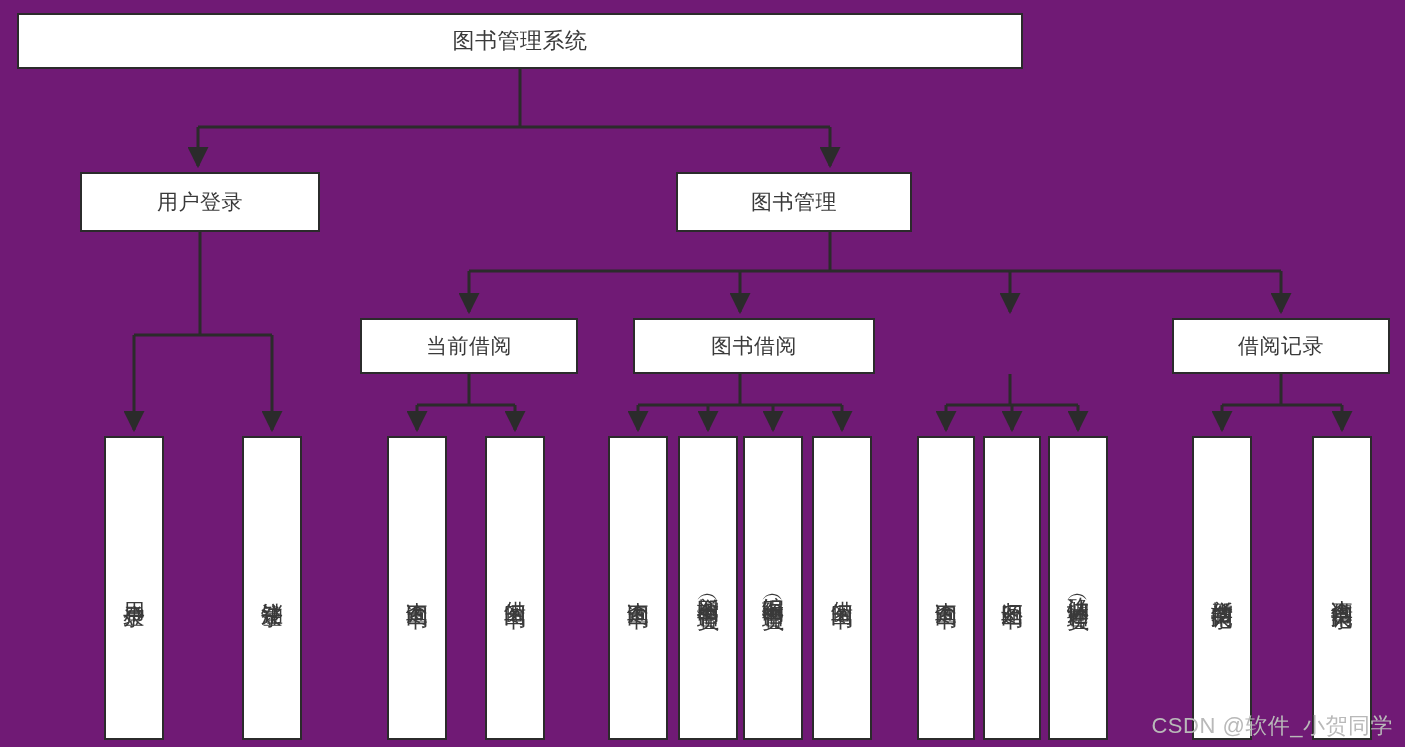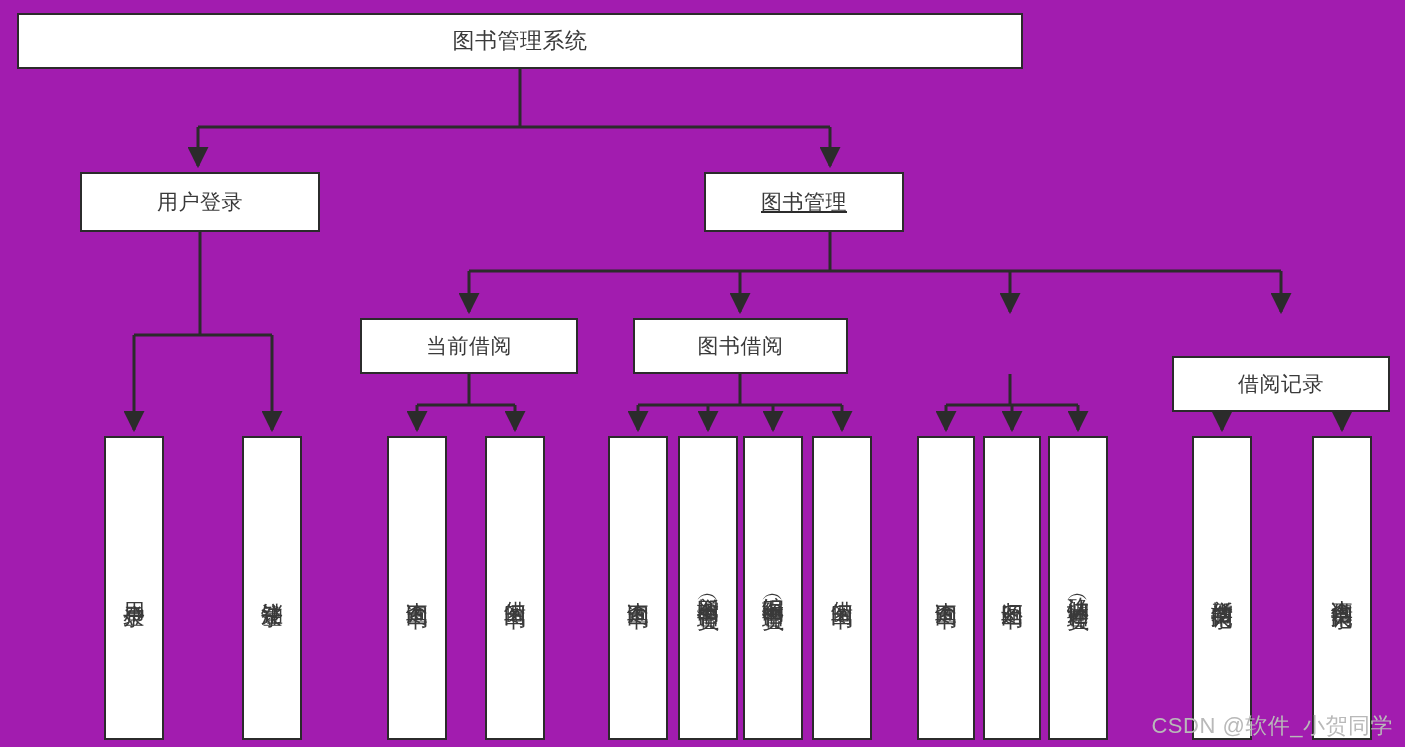--- a/index.html
+++ b/index.html
@@ -8,21 +8,21 @@
     padding: 0;
     background: #ffffff;
   }
   body {
     font-family: "Liberation Sans", "DejaVu Sans", sans-serif;
   }
   #diagram-root {
     position: relative;
     width: 1405px;
     height: 747px;
-    background: #a21caf;
+    background: #701a75;
     overflow: hidden;
   }
   #edge-layer {
     position: absolute;
     left: 0;
     top: 0;
     width: 1405px;
     height: 747px;
     pointer-events: none;
   }
@@ -144,31 +144,31 @@
     </g>
   </svg>
 
   <div class="node horiz root" style="left:17px; top:13px; width:1006px; height:56px;">
     <span class="node-label">图书管理系统</span>
   </div>
 
   <div class="node horiz" style="left:80px; top:172px; width:240px; height:60px;">
     <span class="node-label">用户登录</span>
   </div>
-  <div class="node horiz" style="left:704px; top:172px; width:200px; height:60px;text-decoration:underline;">
+  <div class="node horiz" style="left:676px; top:172px; width:236px; height:60px;">
     <span class="node-label">图书管理</span>
   </div>
 
   <div class="node horiz" style="left:360px; top:318px; width:218px; height:56px;">
     <span class="node-label">当前借阅</span>
   </div>
-  <div class="node horiz" style="left:633px; top:318px; width:215px; height:56px;">
+  <div class="node horiz" style="left:633px; top:318px; width:242px; height:56px;">
     <span class="node-label">图书借阅</span>
   </div>
-  <div class="node horiz" style="left:1172px; top:318px; width:218px; height:56px;margin-top:38px;">
+  <div class="node horiz" style="left:1172px; top:318px; width:218px; height:56px;">
     <span class="node-label">借阅记录</span>
   </div>
 
   <div class="node vert" style="left:104px; top:436px; width:60px; height:304px;">
     <span class="node-label">用户登录</span>
   </div>
   <div class="node vert" style="left:242px; top:436px; width:60px; height:304px;">
     <span class="node-label">注销登录</span>
   </div>
   <div class="node vert" style="left:387px; top:436px; width:60px; height:304px;">

